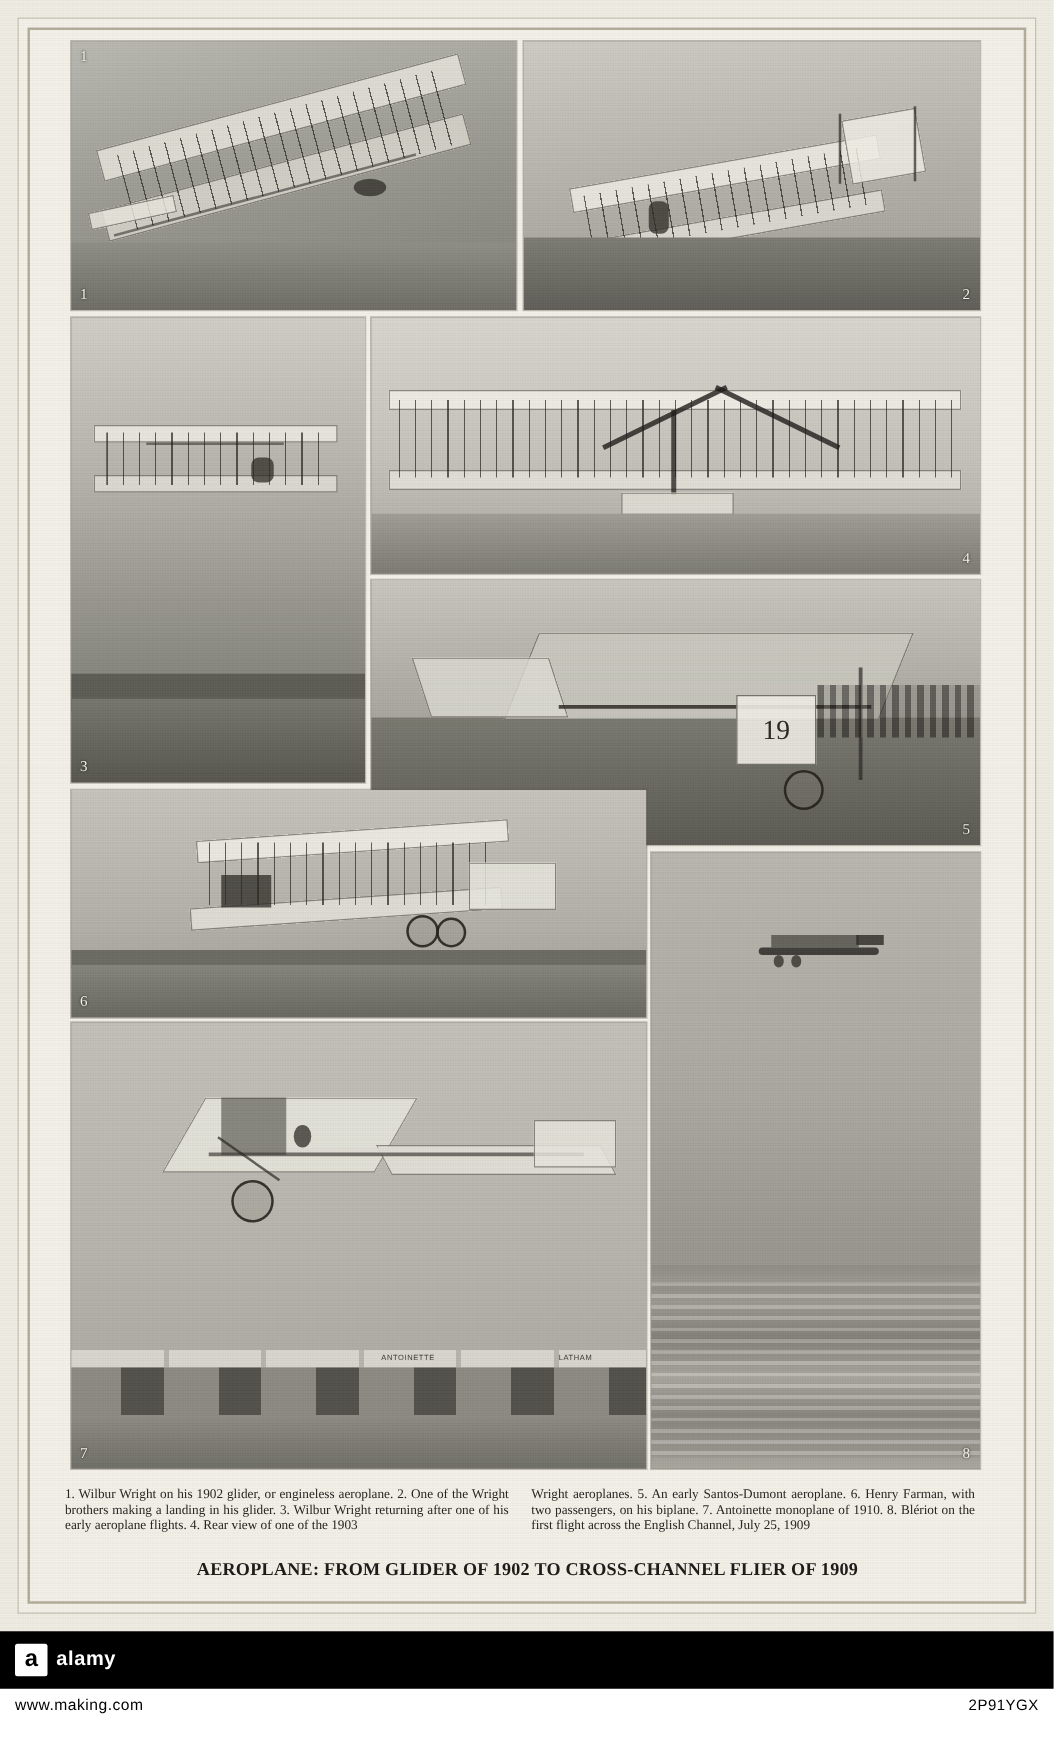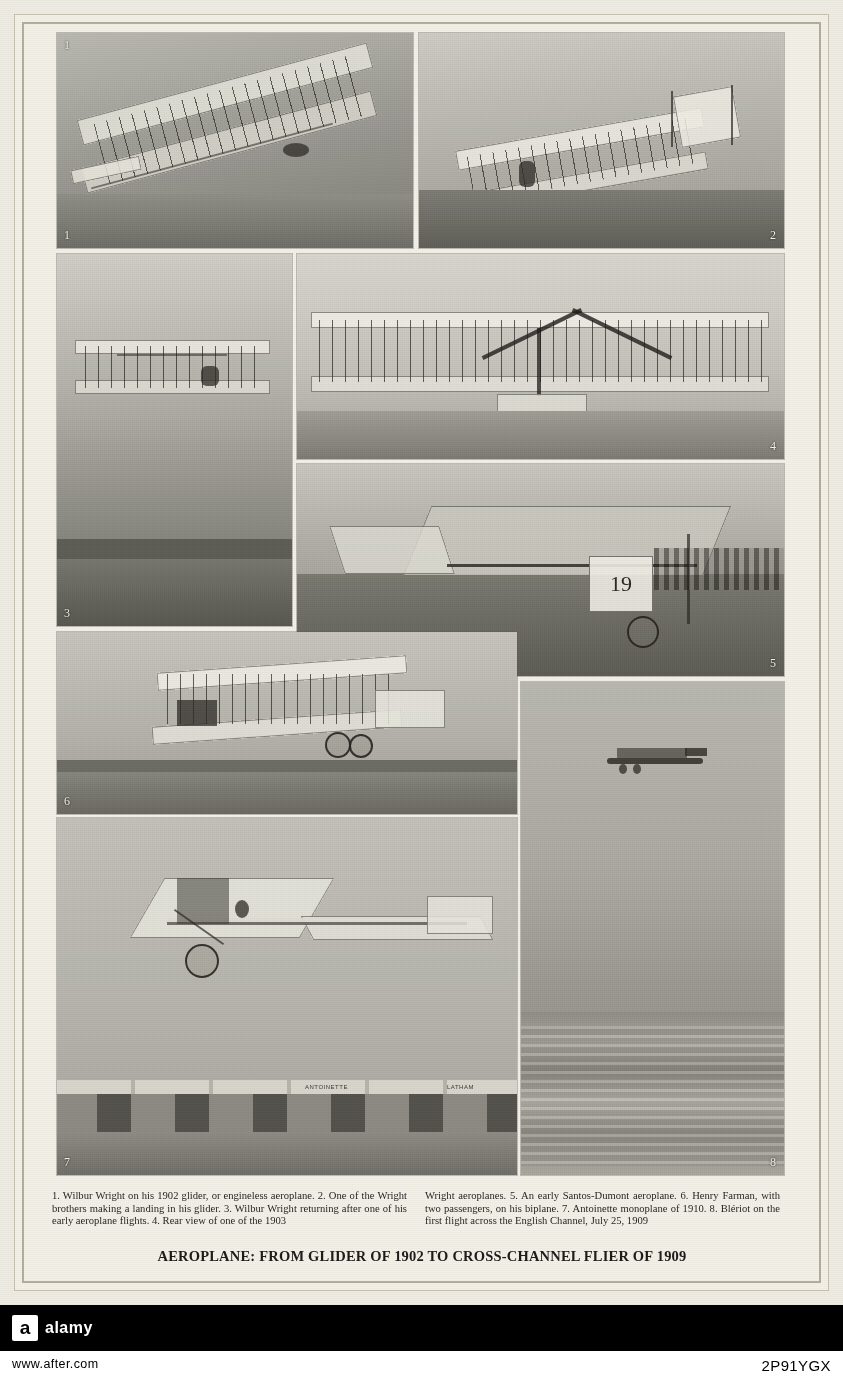--- a/index.html
+++ b/index.html
@@ -179,21 +179,21 @@
     font-family: "Liberation Sans", sans-serif;
     font-size: 16px;
     font-weight: bold;
     letter-spacing: .5px;
   }
   .ref {
     position: absolute;
     right: 12px;
     top: 52px;
     font-family: "Liberation Sans", sans-serif;
-    font-size: 15px;
+    font-size: 12px;
     color: #000000;
     letter-spacing: .4px;
   }
   .ref-left {
     position: absolute;
     left: 12px;
     top: 52px;
     font-family: "Liberation Sans", sans-serif;
     font-size: 12.5px;
     color: #000000;
@@ -336,17 +336,17 @@
     <div class="grain"></div>
   </div>
 
   <div class="footer">
     <div class="footer-bar">
       <div class="alamy-logo">
         <div class="alamy-mark">a</div>
         <div class="alamy-word">alamy</div>
       </div>
     </div>
-    <div class="ref-left">www.after.com</div>
+    <div class="ref-left">www.making.com</div>
     <div class="ref">2P91YGX</div>
   </div>
 
 </div>
 
 </body></html>

